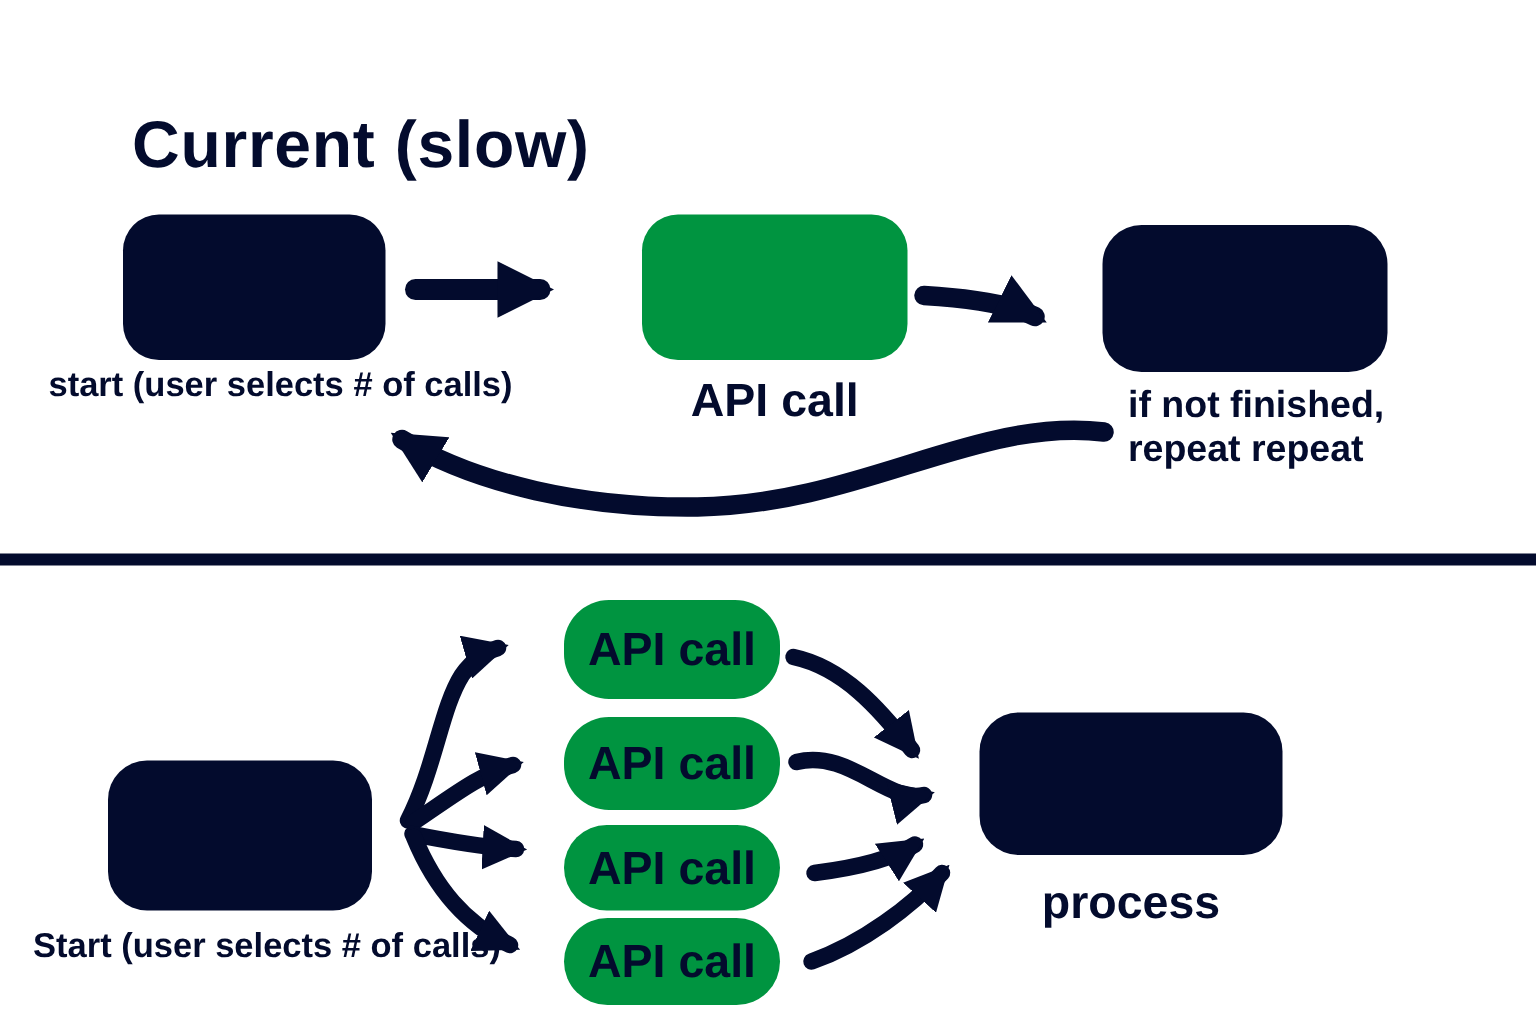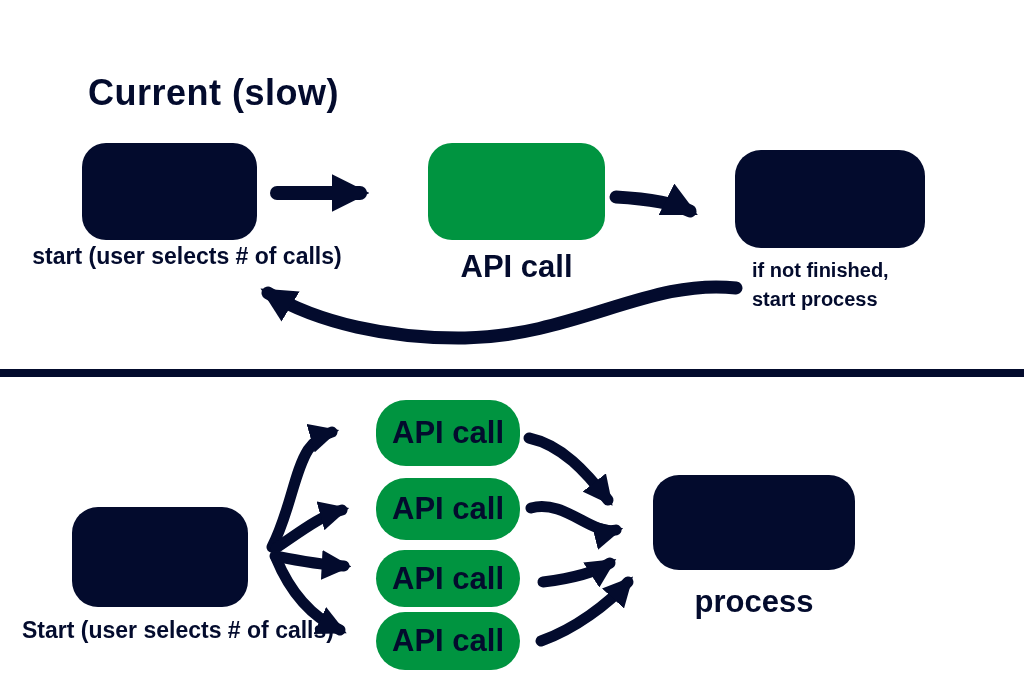--- a/index.html
+++ b/index.html
@@ -18,21 +18,21 @@
     overflow: hidden;
   }
   .box {
     position: absolute;
     background: var(--navy);
   }
   .box.green { background: var(--green); }
   .section-title {
     position: absolute;
     color: var(--navy);
-    font-size: 36px;
+    font-size: 44px;
     font-weight: 700;
     letter-spacing: 0.5px;
     white-space: nowrap;
   }
   .caption {
     position: absolute;
     color: var(--navy);
     font-weight: 700;
     white-space: nowrap;
   }
@@ -72,21 +72,21 @@
     stroke: var(--navy);
     stroke-linecap: round;
     stroke-linejoin: round;
   }
   svg.arrows .head { fill: var(--navy); }
   .repeat-caption {
     position: absolute;
     left: 752px;
     top: 256px;
     color: var(--navy);
-    font-size: 20px;
+    font-size: 25px;
     font-weight: 700;
     line-height: 29px;
     white-space: nowrap;
   }
 </style>
 </head>
 <body>
 
 <div class="canvas">
 
@@ -97,21 +97,21 @@
   <div class="caption small center" style="left:12px; top:243px; width:350px;">start (user selects # of calls)</div>
 
   <div class="box green" style="left:428px; top:143px; width:177px; height:97px; border-radius:24px;"></div>
 
   <div class="caption big center" style="left:428px; top:249px; width:177px;">API call</div>
 
   <div class="box" style="left:735px; top:150px; width:190px; height:98px; border-radius:26px;"></div>
 
   <div class="repeat-caption">
     <div>if not finished,</div>
-    <div>start process</div>
+    <div>repeat repeat</div>
   </div>
 
   <div class="divider"></div>
 
 
   <div class="box" style="left:72px; top:507px; width:176px; height:100px; border-radius:26px;"></div>
 
   <div class="caption small center" style="left:0px; top:617px; width:356px;">Start (user selects # of calls)</div>
 
   <div class="pill" style="top:400px; height:66px;">API call</div>

